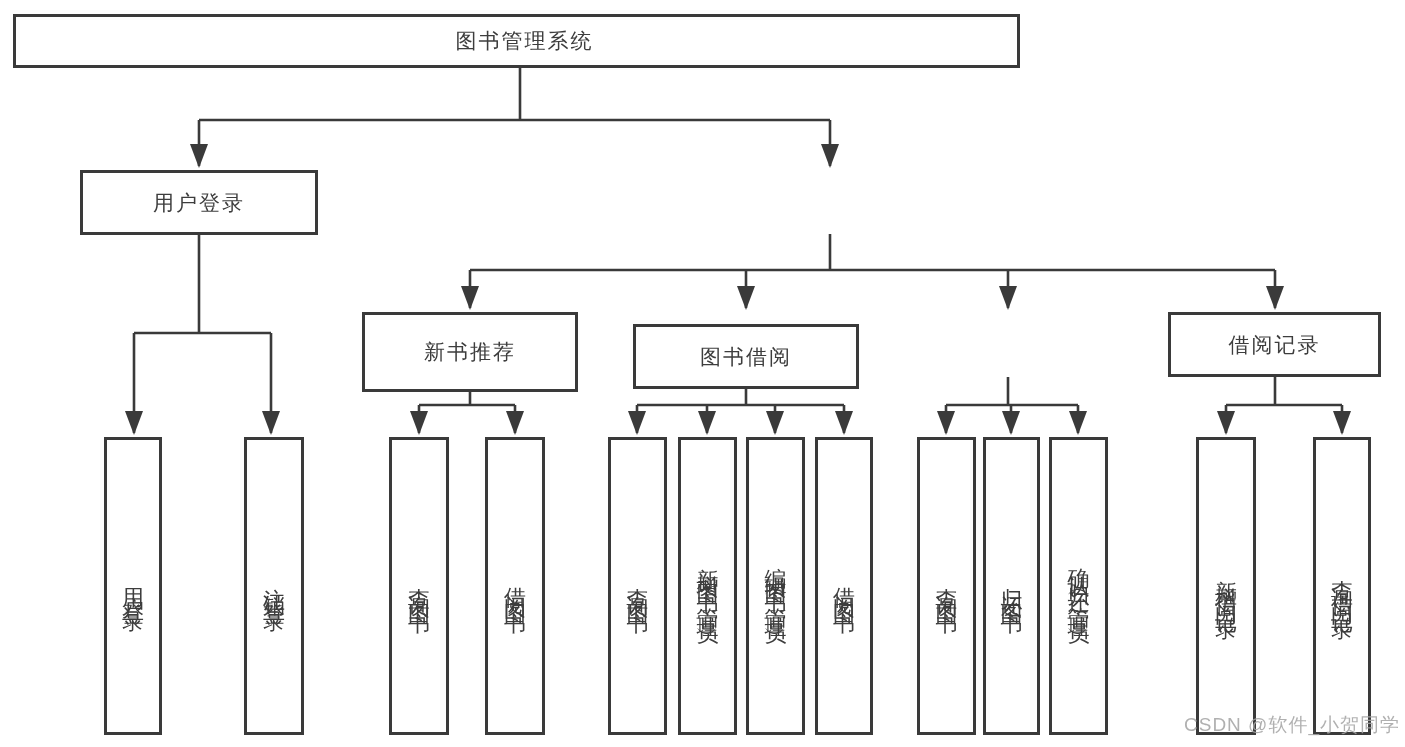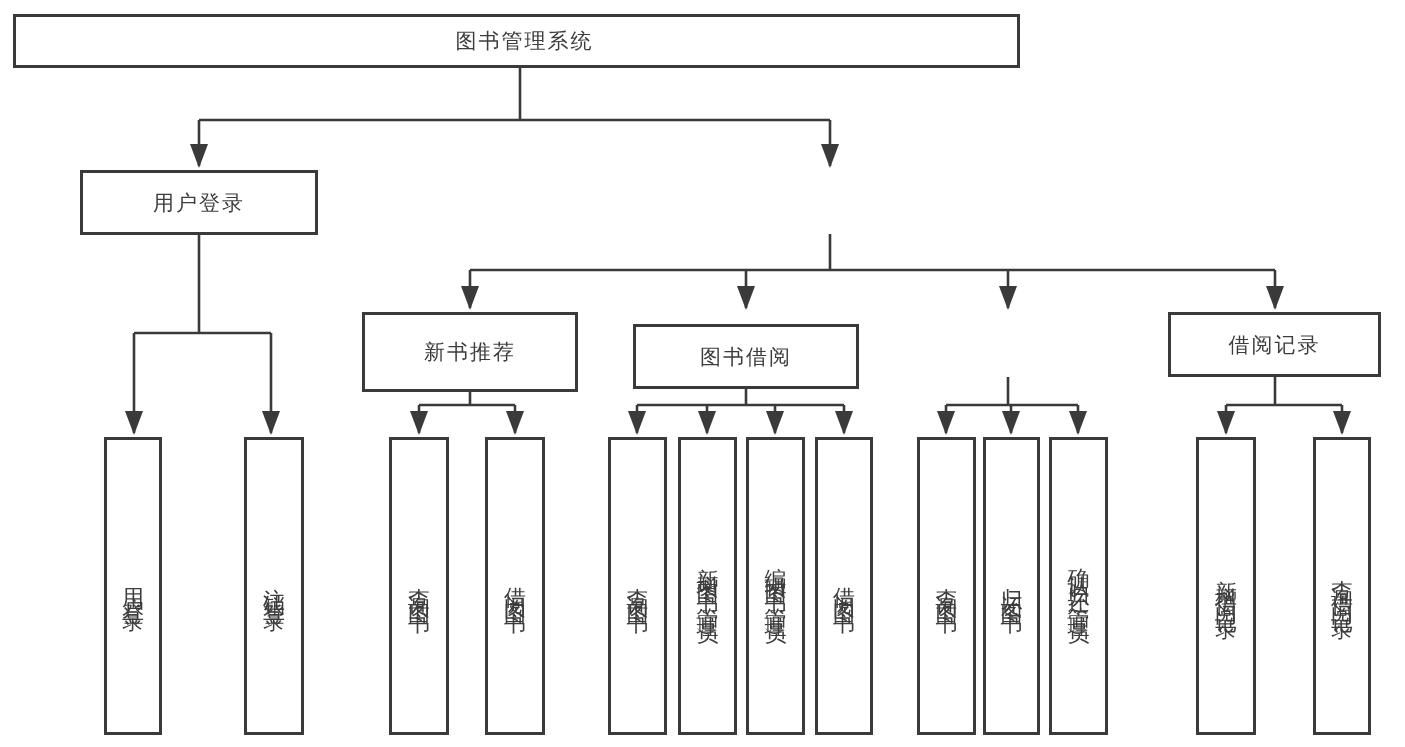--- a/index.html
+++ b/index.html
@@ -179,14 +179,15 @@
     <span class="lbl">确认归还（管理员）</span>
   </div>
 
   <div class="node vert" style="left:1196px; top:437px; width:60px; height:298px;">
     <span class="lbl">新增借阅记录</span>
   </div>
   <div class="node vert" style="left:1313px; top:437px; width:58px; height:298px;">
     <span class="lbl">查询借阅记录</span>
   </div>
 
+  <div id="watermark">CSDN @软件_小贺同学</div>
 
 </div>
 
 </body></html>

